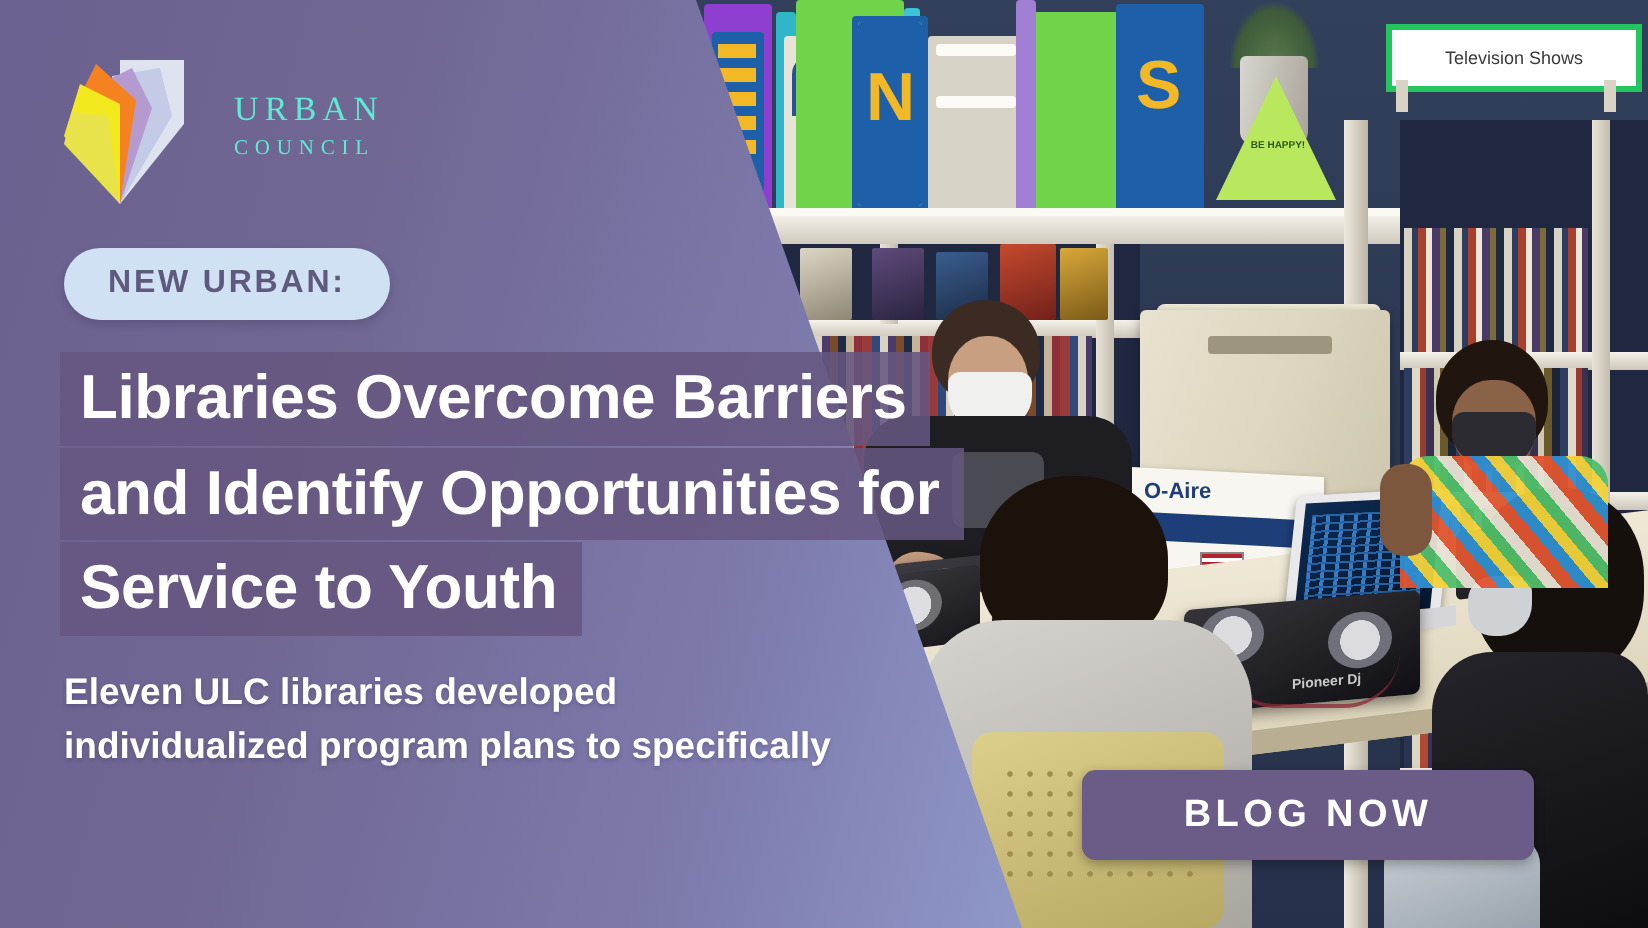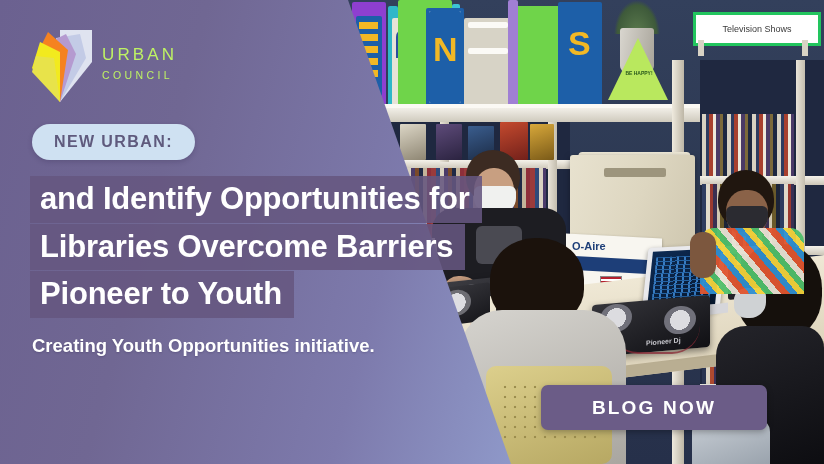--- a/index.html
+++ b/index.html
@@ -57,21 +57,21 @@
     position:absolute; inset:0;
     background:linear-gradient(105deg,#6b6190 0%,#706793 22%,#7d7aac 48%,#93a0d0 72%,#a3aed8 100%);
     clip-path:polygon(0 0, 348px 0, 511px 464px, 0 464px);
   }
 
   
   .content{position:absolute;inset:0;}
 
   .logo-wrap{position:absolute;left:30px;top:28px;display:flex;align-items:flex-start;}
   .logo-mark{position:relative;width:72px;height:82px;flex:0 0 auto;}
-  .logo-text{margin-left:0;padding-top:16px;color:#bef264;}
+  .logo-text{margin-left:15px;padding-top:16px;color:#5eead4;font-family:Liberation Serif, serif;}
   .logo-l1,.logo-l2{font-size:17px;letter-spacing:3.1px;line-height:1.35;font-weight:400;}
   .logo-l3{font-size:10.5px;letter-spacing:3.4px;margin-top:2px;font-weight:400;}
 
   .badge{
     position:absolute;left:32px;top:124px;
     background:#cfe1f2;color:#5f5a7d;
     font-size:16px;font-weight:bold;letter-spacing:1.4px;
     padding:9px 22px;border-radius:19px;
     box-shadow:0 2px 5px rgba(40,30,70,.22);
   }
@@ -294,25 +294,26 @@
       </div>
       <div class="logo-text">
         <div class="logo-l1">URBAN</div>
         <div class="logo-l3">COUNCIL</div>
       </div>
     </div>
 
     <div class="badge">NEW URBAN:</div>
 
     <div class="title">
+      <div><span class="line">Libraries Overcome Barriers</span></div>
       <div><span class="line">and Identify Opportunities for</span></div>
-      <div><span class="line">Libraries Overcome Barriers</span></div>
-      <div><span class="line">Pioneer to Youth</span></div>
+      <div><span class="line">Service to Youth</span></div>
     </div>
 
     <div class="body-copy">
-      <div>Creating Youth Opportunities initiative.</div>
+      <div>Eleven ULC libraries developed</div>
+      <div>individualized program plans to specifically</div>
     </div>
 
     <button class="cta">BLOG NOW</button>
 
   </div>
 </div>
 
 </body></html>

